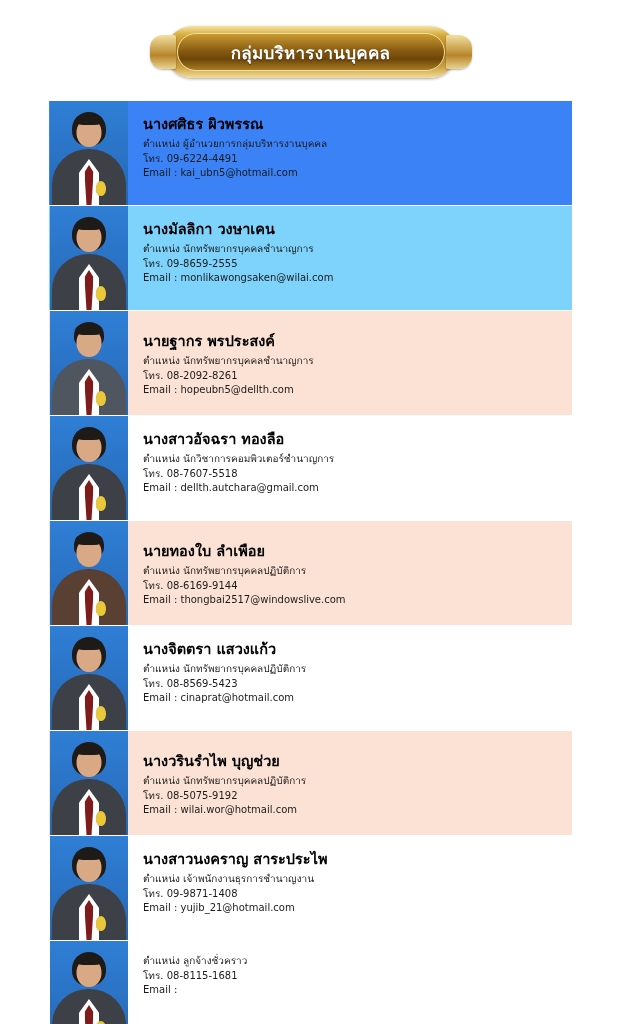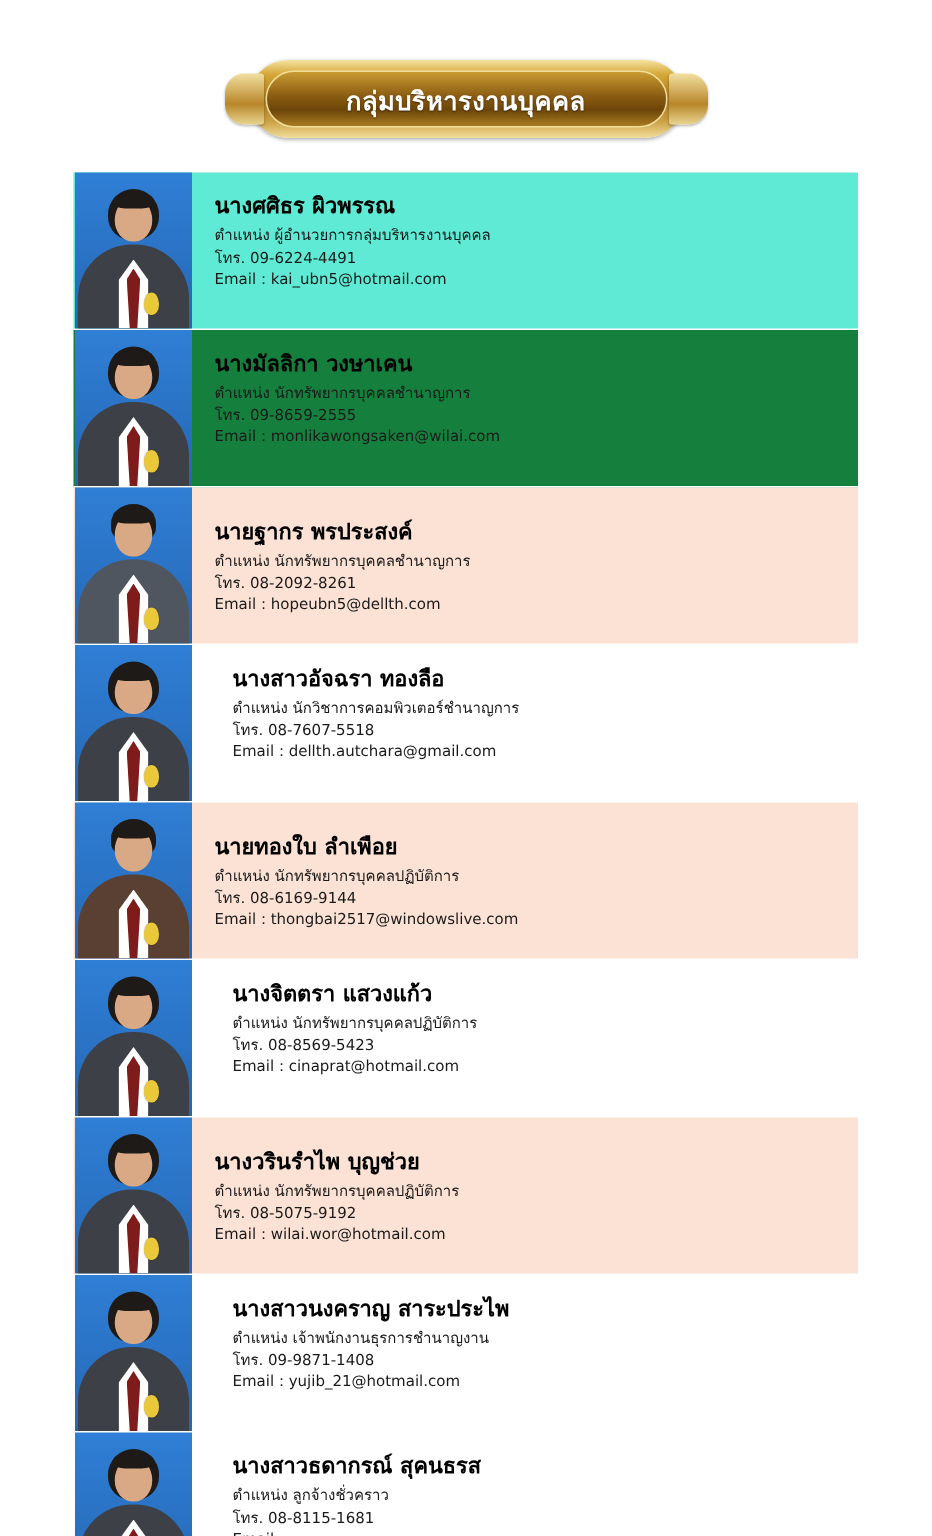--- a/index.html
+++ b/index.html
@@ -16,21 +16,21 @@
     position: relative;
     background: #ffffff;
     overflow: hidden;
   }
 
   
   .header-wrap {
     display: flex;
     justify-content: center;
     align-items: center;
-    padding-top: 40px;
+    padding-top: 26px;
     padding-bottom: 22px;
   }
   .banner {
     position: relative;
     width: 290px;
     height: 52px;
     border-radius: 26px / 26px;
     background: linear-gradient(180deg, #f4e3a1 0%, #d6a93a 18%, #a9751a 52%, #caa044 78%, #f0dd9a 100%);
     box-shadow: 0 1px 3px rgba(0,0,0,0.35);
     display: flex;
@@ -87,24 +87,24 @@
     width: 523px;
     margin: 0 auto;
     border-top: 1px solid #ffffff;
   }
   .staff-row {
     display: flex;
     align-items: stretch;
     min-height: 104px;
     border-bottom: 1px solid #ffffff;
   }
-  .staff-row.alt-0 { background: #5eead4; }
-  .staff-row.alt-1 { background: #15803d; }
+  .staff-row.alt-0 { background: #3b82f6; }
+  .staff-row.alt-1 { background: #7dd3fc; }
   .staff-row.alt-2 { background: #fbe2d4; align-items: center; }
-  .staff-row.alt-3 { background: #ffffff; gap: 12px; }
+  .staff-row.alt-3 { background: #ffffff; }
 
   .photo-cell {
     width: 80px;
     min-width: 80px;
     padding: 0;
     display: flex;
     align-items: flex-start;
     justify-content: center;
   }
   .photo {
@@ -409,21 +409,20 @@
             <div class="hair"></div>
             <div class="face"></div>
             <div class="hair-front"></div>
           <div class="body"></div>
             <div class="shirt"></div>
             <div class="tie"></div>
             <div class="badge"></div>
         </div>
       </div>
       <div class="info-cell">
-        <div class="name">นางสาวธดากรณ์  สุคนธรส</div>
         <div class="line">ตำแหน่ง ลูกจ้างชั่วคราว</div>
         <div class="line">โทร. 08-8115-1681</div>
         <div class="line">Email : </div>
       </div>
     </div>
 
   </div>
 </div>
 
 </body></html>

